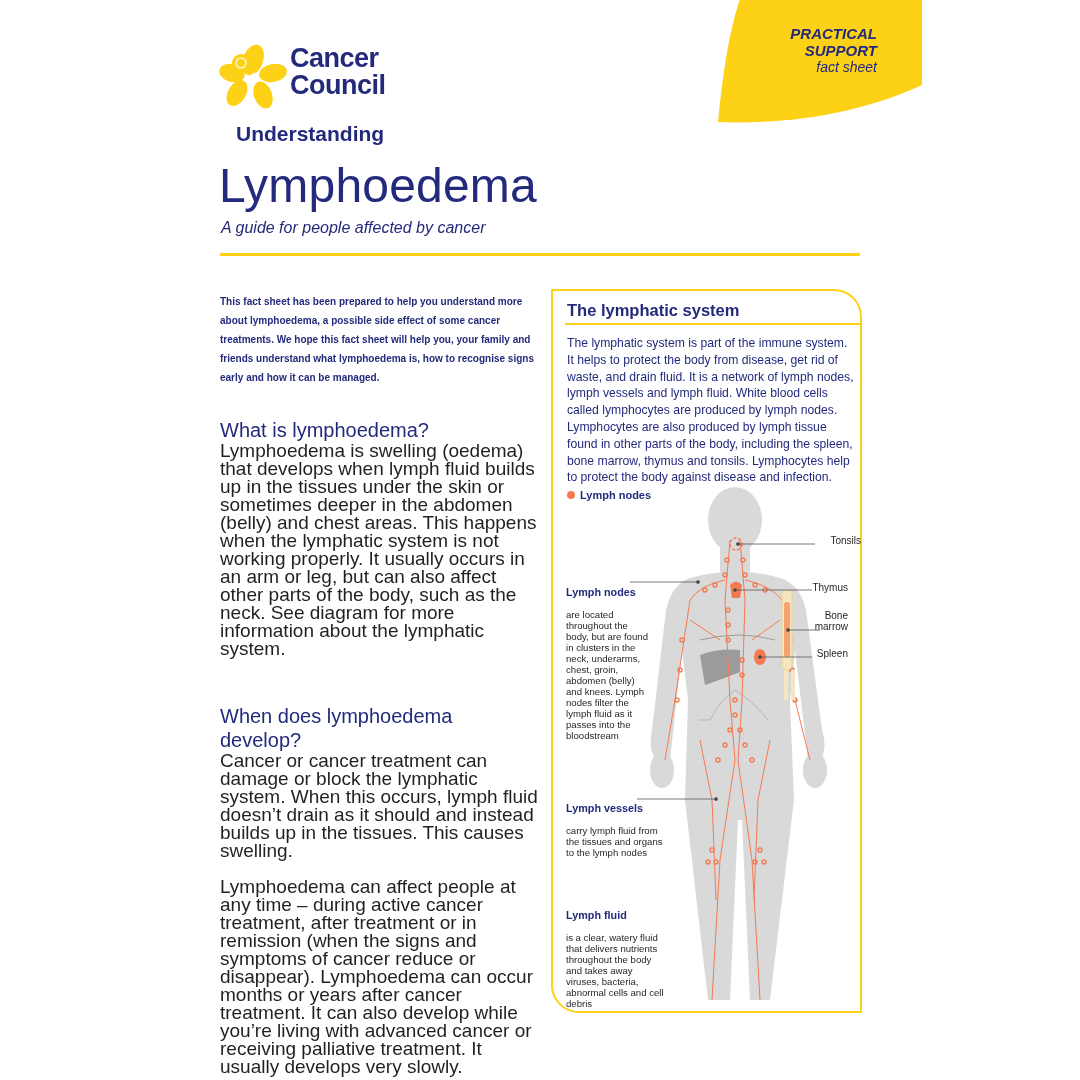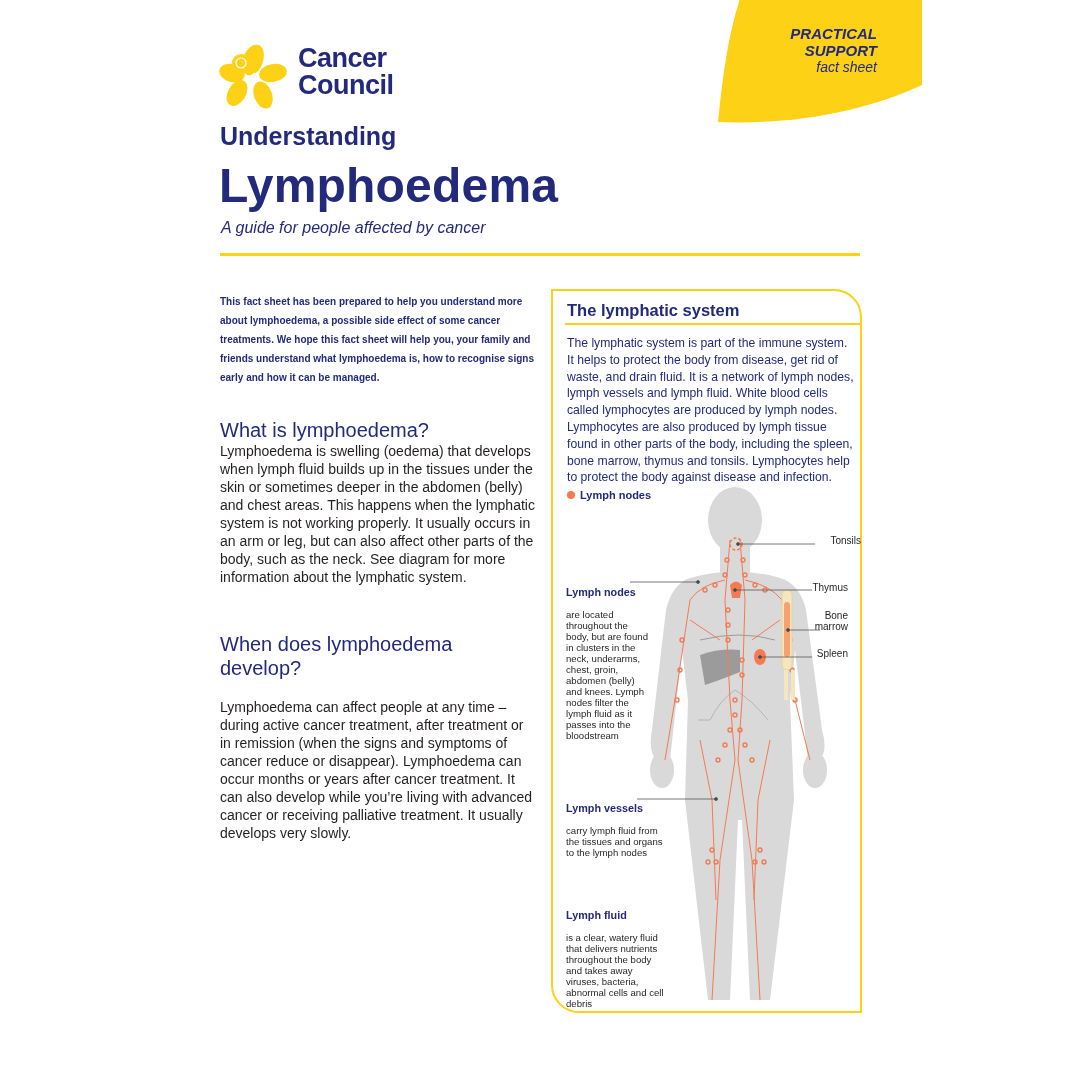--- a/index.html
+++ b/index.html
@@ -2,30 +2,30 @@
 <html><head>
 <meta charset="utf-8">
 <style>
   html, body { margin:0; padding:0; background:#ffffff; }
   body { width:1080px; height:1080px; position:relative; overflow:hidden; font-family:"Liberation Sans", sans-serif; color:#231f20; }
   .corner-blob { position:absolute; left:718px; top:-10px; width:204px; height:136px; }
   .corner-text { position:absolute; right:203px; top:25px; text-align:right; line-height:17px;font-style:italic; }
   .corner-text .bold { font-weight:bold; font-size:15px; color:#232a7c; display:block; }
   .corner-text .light { font-size:14px; color:#232a7c; display:block; }
   .logo { position:absolute; left:219px; top:43px; width:68px; height:66px; }
-  .logo-text { position:absolute; left:290px; top:45px; font-weight:bold; font-size:27px; line-height:27px; color:#232a7c; letter-spacing:-0.5px;margin-left:8px; }
+  .logo-text { position:absolute; left:290px; top:45px; font-weight:bold; font-size:27px; line-height:27px; color:#232a7c; letter-spacing:-0.5px; }
   .logo-text span { display:block; }
-  .title-small { position:absolute; left:220px; top:122px; font-size:25px; font-weight:bold; color:#232a7c; }
-  .title-big { position:absolute; left:219px; top:158px; font-size:48px; font-weight:bold; color:#232a7c; letter-spacing:0.2px; }
+  .title-small { position:absolute; left:236px; top:122px; font-size:21px; font-weight:bold; color:#232a7c; }
+  .title-big { position:absolute; left:219px; top:158px; font-size:48px; font-weight:normal; color:#232a7c; letter-spacing:0.2px; }
   .subtitle { position:absolute; left:221px; top:219px; font-size:16px; font-style:italic; color:#232a7c; }
   .rule { position:absolute; left:220px; top:253px; width:640px; height:3px; background:#fcd116; }
   .left-col { position:absolute; left:220px; top:292px; width:318px; }
   .intro { font-size:10px; font-weight:bold; color:#232a7c; line-height:19px; margin:0; }
   .h2 { font-size:20px; font-weight:normal; color:#232a7c; margin:0; line-height:24px; }
-  .body-p { font-size:14px; line-height:18px; margin:0; color:#231f20; white-space:pre-line; }
+  .body-p { font-size:19px; line-height:18px; margin:0; color:#231f20; white-space:pre-line; }
   .box { position:absolute; left:551px; top:289px; width:307px; height:720px; border:2px solid #fcd116; border-radius:0 28px 0 28px; }
   .box-title { position:absolute; left:14px; top:10px; font-size:16.5px; font-weight:bold; color:#232a7c; }
   .box-rule { position:absolute; left:12px; top:32px; width:295px; height:2px; background:#fcd116; }
   .box-text { position:absolute; left:14px; top:44px; width:290px; font-size:12.2px; line-height:16.8px; color:#232a7c; white-space:pre-line; margin:0; }
   .legend { position:absolute; left:14px; top:198px; font-size:11px; font-weight:bold; color:#232a7c; display:flex; align-items:center; gap:5px; }
   .legend-dot { width:8px; height:8px; border-radius:50%; background:#f47a52; display:inline-block; }
   .callout { position:absolute; font-size:9.6px; line-height:11px; color:#231f20; white-space:pre-line; }
   .callout .ttl { font-size:10.8px; font-weight:bold; color:#232a7c; display:block; line-height:12px; }
   .label-r { position:absolute; font-size:10px; line-height:11px; color:#231f20; text-align:right; }
   .diagram { position:absolute; left:620px; top:485px; width:230px; height:530px; }
@@ -67,20 +67,21 @@
 <div class="left-col">
   <p class="intro">This fact sheet has been prepared to help you understand more about lymphoedema, a possible side effect of some cancer treatments. We hope this fact sheet will help you, your family and friends understand what lymphoedema is, how to recognise signs early and how it can be managed.</p>
 
   <div style="height:31px"></div>
   <h2 class="h2">What is lymphoedema?</h2>
   <p class="body-p">Lymphoedema is swelling (oedema) that develops when lymph fluid builds up in the tissues under the skin or sometimes deeper in the abdomen (belly) and chest areas. This happens when the lymphatic system is not working properly. It usually occurs in an arm or leg, but can also affect other parts of the body, such as the neck. See diagram for more information about the lymphatic system.</p>
   <div style="height:18px"></div>
 
   <div style="height:28px"></div>
   <h2 class="h2">When does lymphoedema develop?</h2>
+  <p class="body-p">Cancer or cancer treatment can damage or block the lymphatic system. When this occurs, lymph fluid doesn’t drain as it should and instead builds up in the tissues. This causes swelling.</p>
   <div style="height:18px"></div>
   <p class="body-p">Lymphoedema can affect people at any time – during active cancer treatment, after treatment or in remission (when the signs and symptoms of cancer reduce or disappear). Lymphoedema can occur months or years after cancer treatment. It can also develop while you’re living with advanced cancer or receiving palliative treatment. It usually develops very slowly.</p>
 </div>
 
 <div class="box">
   <div class="box-title">The lymphatic system</div>
   <div class="box-rule"></div>
   <p class="box-text">The lymphatic system is part of the immune system. It helps to protect the body from disease, get rid of waste, and drain fluid. It is a network of lymph nodes, lymph vessels and lymph fluid. White blood cells called lymphocytes are produced by lymph nodes. Lymphocytes are also produced by lymph tissue found in other parts of the body, including the spleen, bone marrow, thymus and tonsils. Lymphocytes help to protect the body against disease and infection.</p>
   <div class="legend">
     <span class="legend-dot"></span>

